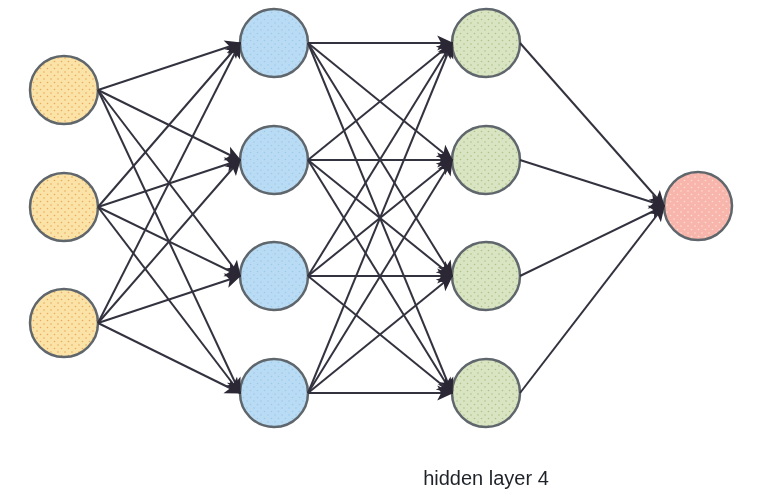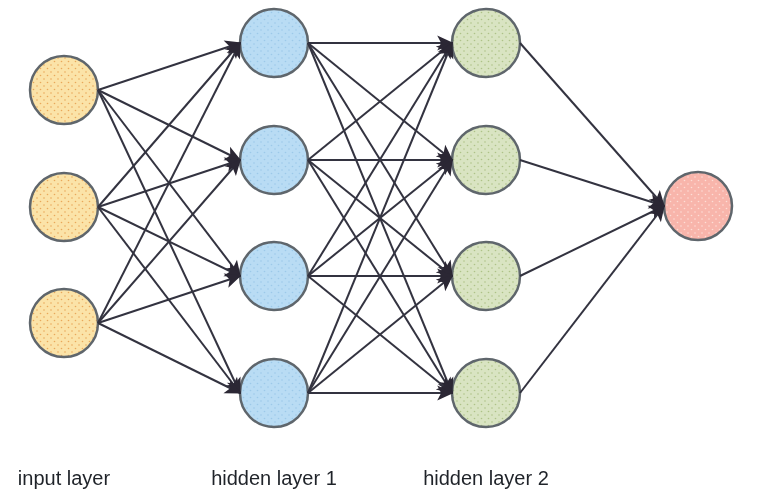--- a/index.html
+++ b/index.html
@@ -97,16 +97,14 @@
       <line x1="308" y1="393" x2="452" y2="43" stroke="#333340" stroke-width="2" marker-end="url(#arrowhead)"></line>
       <line x1="308" y1="393" x2="452" y2="160" stroke="#333340" stroke-width="2" marker-end="url(#arrowhead)"></line>
       <line x1="308" y1="393" x2="452" y2="276" stroke="#333340" stroke-width="2" marker-end="url(#arrowhead)"></line>
       <line x1="308" y1="393" x2="452" y2="393" stroke="#333340" stroke-width="2" marker-end="url(#arrowhead)"></line>
       <line x1="520" y1="43" x2="664" y2="206" stroke="#333340" stroke-width="2" marker-end="url(#arrowhead)"></line>
       <line x1="520" y1="160" x2="664" y2="206" stroke="#333340" stroke-width="2" marker-end="url(#arrowhead)"></line>
       <line x1="520" y1="276" x2="664" y2="206" stroke="#333340" stroke-width="2" marker-end="url(#arrowhead)"></line>
       <line x1="520" y1="393" x2="664" y2="206" stroke="#333340" stroke-width="2" marker-end="url(#arrowhead)"></line>
     </svg>
 
-  <div class="layer-label" style="left: 64px; top: 478px; color: rgb(31, 35, 41); font-size: 20px;">input layer</div>
-  <div class="layer-label" style="left: 274px; top: 478px; color: rgb(31, 35, 41); font-size: 20px;">hidden layer 1</div>
-  <div class="layer-label" style="left: 486px; top: 478px; color: rgb(31, 35, 41); font-size: 20px;">hidden layer 2</div>
+  <div class="layer-label" style="left: 486px; top: 478px; color: rgb(31, 35, 41); font-size: 20px;">hidden layer 4</div>
 </div>
 
 </body></html>

